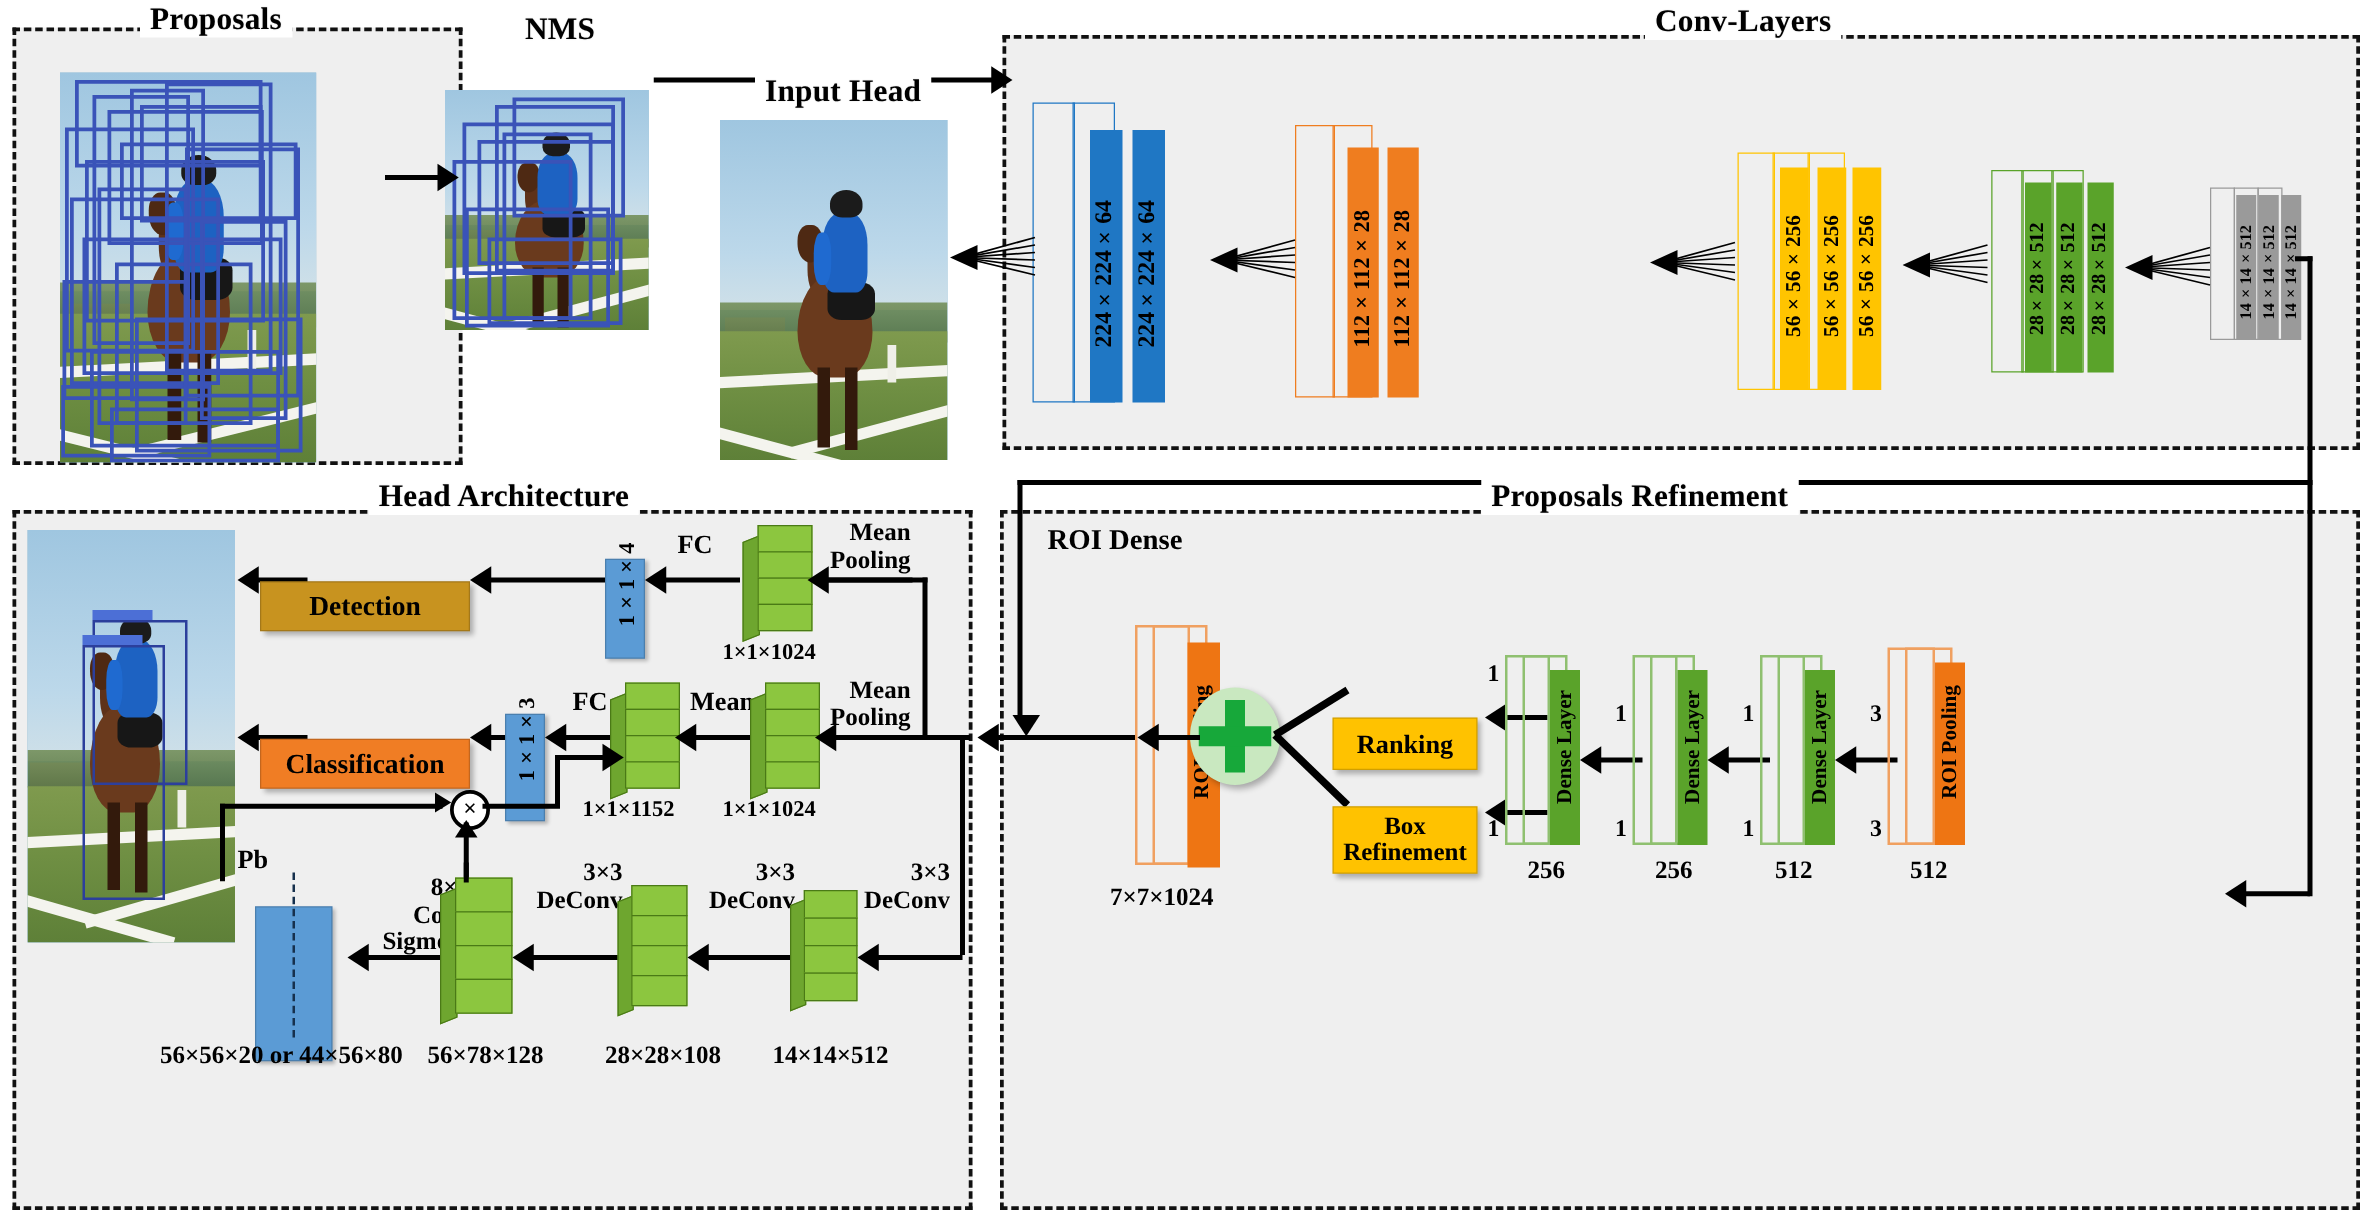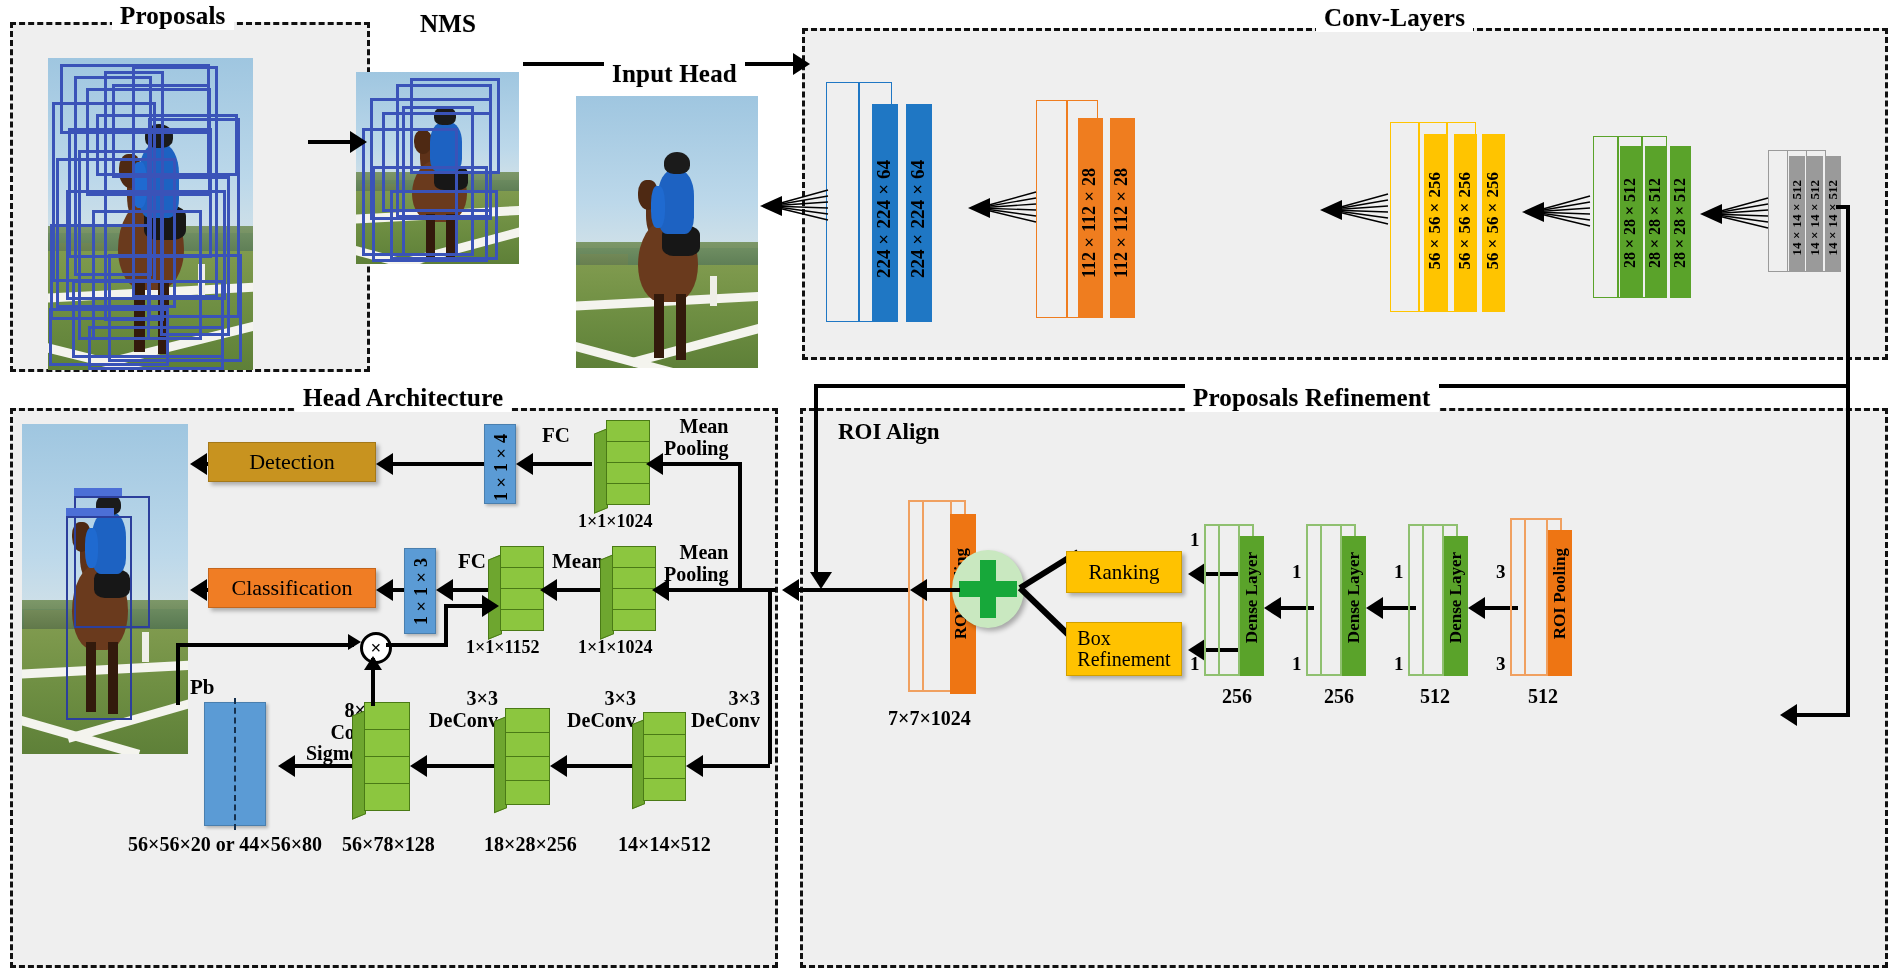--- a/index.html
+++ b/index.html
@@ -46,22 +46,22 @@
           border-bottom:11px solid transparent;border-right:17px solid #000;}
   .arrowR{position:absolute;width:0;height:0;border-top:11px solid transparent;
           border-bottom:11px solid transparent;border-left:17px solid #000;}
   .arrowD{position:absolute;width:0;height:0;border-left:11px solid transparent;
           border-right:11px solid transparent;border-top:17px solid #000;}
   .arrowU{position:absolute;width:0;height:0;border-left:9px solid transparent;
           border-right:9px solid transparent;border-bottom:14px solid #000;}
   .fan{position:absolute;}
   
   .tagbox{position:absolute;box-sizing:border-box;display:flex;align-items:center;
-          justify-content:center;font-weight:normal;border:1px solid rgba(0,0,0,.18);
-          box-shadow:3px 3px 4px rgba(0,0,0,.28);line-height:1.05;}
+          justify-content:center;font-weight:bold;border:1px solid rgba(0,0,0,.18);
+          box-shadow:3px 3px 4px rgba(0,0,0,.28);text-align:center;line-height:1.05;margin-top:23px;}
   .lbl{position:absolute;font-weight:bold;white-space:nowrap;line-height:1.08;text-align:right;}
   
   .stack{position:absolute;}
   .stack .sheet{position:absolute;left:0;background:#8cc63f;border:1.5px solid #4a7a16;box-sizing:border-box;}
   .stack .sidep{position:absolute;background:#6ea62f;border:1.5px solid #4a7a16;box-sizing:border-box;}
   .plusnode{position:absolute;border-radius:50%;background:#c9e8c0;
             box-shadow:3px 3px 5px rgba(0,0,0,.3);}
   .plusnode::before,.plusnode::after{content:"";position:absolute;background:#17a83a;}
   .circx{position:absolute;border-radius:50%;border:3px solid #000;background:#fff;
          display:flex;align-items:center;justify-content:center;font-size:19px;font-weight:bold;}
@@ -436,21 +436,21 @@
 <div class="lbl" style="left:420px;top:688px;font-size:20px;white-space:pre-line;width:78px;">3×3
 DeConv</div>
 
 <div class="stack" style="left:494px;top:708px;width:56px;height:100px;">
   <div class="sidep" style="left:0;top:8px;width:13px;height:92px;transform:skewY(-22deg);transform-origin:top right;"></div>
   <div class="sheet" style="left:11px;top:0px;width:45px;height:25px;"></div>
   <div class="sheet" style="left:11px;top:24px;width:45px;height:25px;"></div>
   <div class="sheet" style="left:11px;top:48px;width:45px;height:25px;"></div>
   <div class="sheet" style="left:11px;top:72px;width:45px;height:25px;"></div>
 </div>
-<div class="lbl" style="left:484px;top:834px;font-size:20px;">18×28×256</div>
+<div class="lbl" style="left:484px;top:834px;font-size:20px;">28×28×108</div>
 
 <div class="hline" style="left:558px;top:764px;width:76px;"></div>
 <div class="arrowL" style="left:550px;top:755px;"></div>
 <div class="lbl" style="left:558px;top:688px;font-size:20px;white-space:pre-line;width:78px;">3×3
 DeConv</div>
 
 <div class="stack" style="left:632px;top:712px;width:54px;height:92px;">
   <div class="sidep" style="left:0;top:7px;width:13px;height:85px;transform:skewY(-22deg);transform-origin:top right;"></div>
   <div class="sheet" style="left:11px;top:0px;width:43px;height:23px;"></div>
   <div class="sheet" style="left:11px;top:22px;width:43px;height:23px;"></div>
@@ -458,21 +458,21 @@
   <div class="sheet" style="left:11px;top:66px;width:43px;height:23px;"></div>
 </div>
 <div class="lbl" style="left:618px;top:834px;font-size:20px;">14×14×512</div>
 <div class="lbl" style="left:682px;top:688px;font-size:20px;white-space:pre-line;width:78px;">3×3
 DeConv</div>
 <div class="hline" style="left:694px;top:764px;width:76px;"></div>
 <div class="arrowL" style="left:686px;top:755px;"></div>
 
 <div class="vline" style="left:768px;top:588px;height:176px;"></div>
 
-<div class="lbl" style="left:838px;top:420px;font-size:23px;">ROI Align</div>
+<div class="lbl" style="left:838px;top:420px;font-size:23px;">ROI Dense</div>
 
 <div class="abs" style="left:908px;top:500px;width:44px;height:192px;border:2px solid #f0a060;box-sizing:border-box;"></div>
 <div class="abs" style="left:922px;top:500px;width:44px;height:192px;border:2px solid #f0a060;box-sizing:border-box;"></div>
 <div class="abs" style="left:950px;top:514px;width:26px;height:180px;background:#ee7513;"></div>
 <div class="vlabel" style="left:952px;top:548px;font-size:17px;color:#000;">ROI Pooling</div>
 <div class="lbl" style="left:888px;top:708px;font-size:20px;">7×7×1024</div>
 
 <div class="hline" style="left:790px;top:588px;width:118px;"></div>
 <div class="arrowL" style="left:782px;top:579px;"></div>
 <div class="arrowD" style="left:810px;top:572px;"></div>

